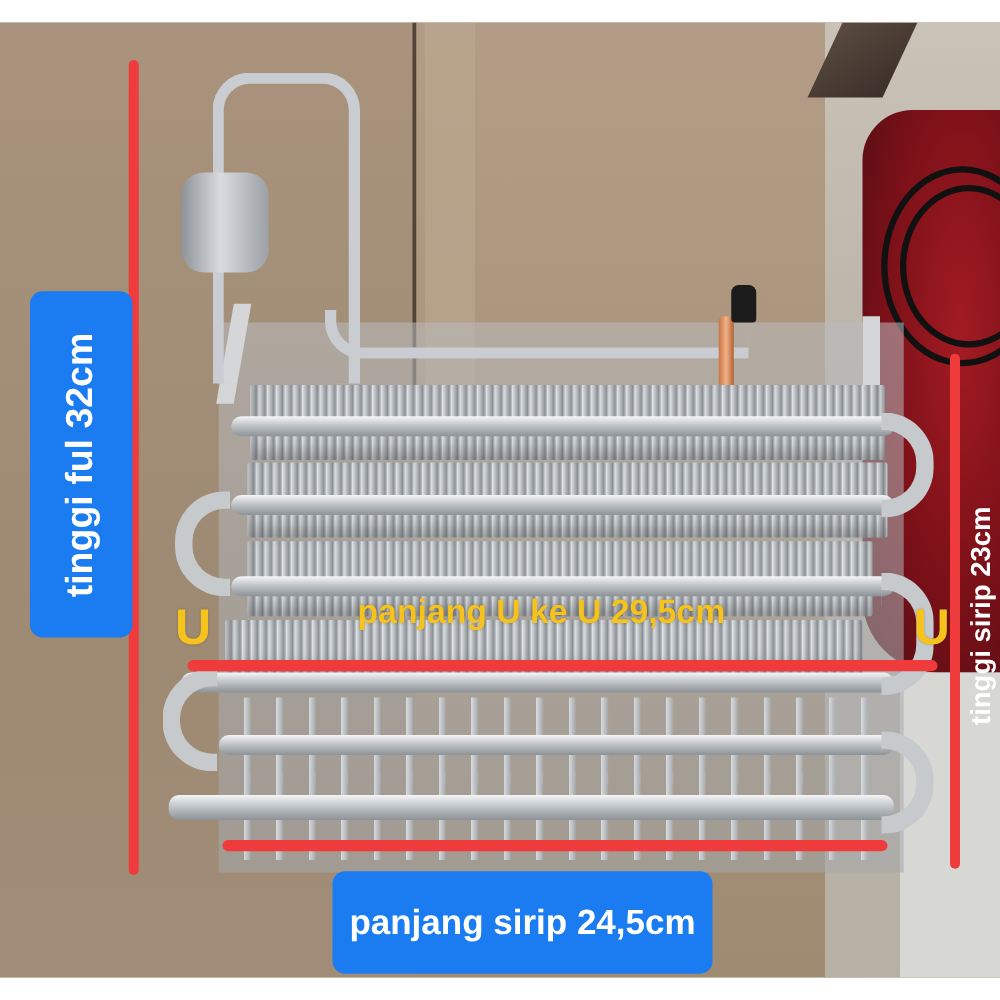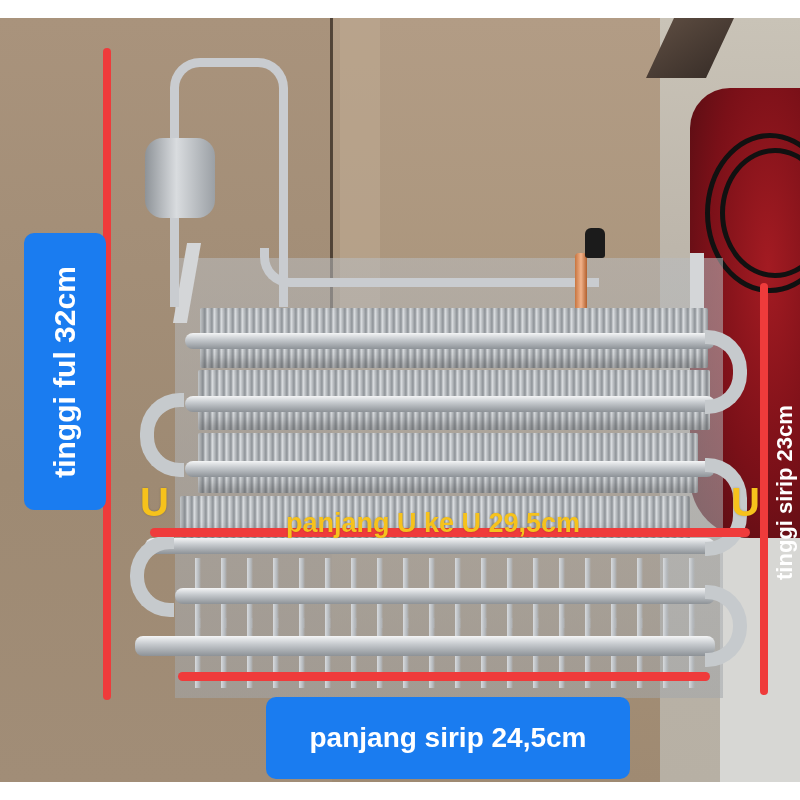--- a/index.html
+++ b/index.html
@@ -26,21 +26,21 @@
   .drier{position:absolute;left:145px;top:120px;width:70px;height:80px;background:linear-gradient(90deg,#8e9398,#d9dcdf 45%,#9ba0a5);border-radius:18px;}
   .copper{position:absolute;left:575px;top:235px;width:12px;height:58px;background:linear-gradient(90deg,#c8753f,#f2b28a,#b2602e);border-radius:4px;}
   .cap{position:absolute;left:585px;top:210px;width:20px;height:30px;background:#1b1b1b;border-radius:6px 6px 3px 3px;}
   .bracket{position:absolute;width:14px;height:80px;background:#d4d6d8;}
 
   
   .red-line{position:absolute;background:#ef3b3b;border-radius:6px;}
   .label-blue{position:absolute;background:#1a7cf0;color:#ffffff;font-weight:bold;border-radius:10px;display:flex;align-items:center;justify-content:center;white-space:nowrap;}
   .label-vert{position:absolute;left:24px;top:233px;width:82px;height:277px;}
   .label-vert span{transform:rotate(-90deg);font-size:30px;}
-  .label-bottom{left:266px;top:697px;width:364px;height:82px;font-size:28px;}
+  .label-bottom{left:266px;top:697px;width:304px;height:82px;font-size:28px;}
   .text-yellow{position:absolute;color:#f6c21c;font-weight:bold;white-space:nowrap;text-shadow:0 0 2px rgba(0,0,0,.25);}
   .text-white-vert{position:absolute;color:#ffffff;font-weight:bold;white-space:nowrap;font-size:22px;transform-origin:left top;transform:rotate(-90deg);}
 </style>
 </head>
 <body>
 
 <div class="photo">
   <div class="cardboard-left"></div>
   <div class="cardboard-right"></div>
   <div class="tape"></div>
@@ -88,18 +88,18 @@
 <div class="red-line" style="left:150px;top:528px;width:600px;height:9px;"></div>
 <div class="red-line" style="left:178px;top:672px;width:532px;height:9px;"></div>
 
 <div class="label-blue label-vert">
   <span>tinggi ful 32cm</span>
 </div>
 
 <div class="text-white-vert" style="left:772px;top:580px;">tinggi sirip 23cm</div>
 
 <div class="text-yellow" style="left:140px;top:480px;font-size:40px;">U</div>
-<div class="text-yellow" style="left:286px;top:508px;font-size:27px;">panjang U ke U 29,5cm</div>
+<div class="text-yellow" style="left:286px;top:474px;font-size:27px;">panjang U ke U 29,5cm</div>
 <div class="text-yellow" style="left:731px;top:480px;font-size:40px;">U</div>
 
 <div class="label-blue label-bottom">
   <span>panjang sirip 24,5cm</span>
 </div>
 
 </body></html>

